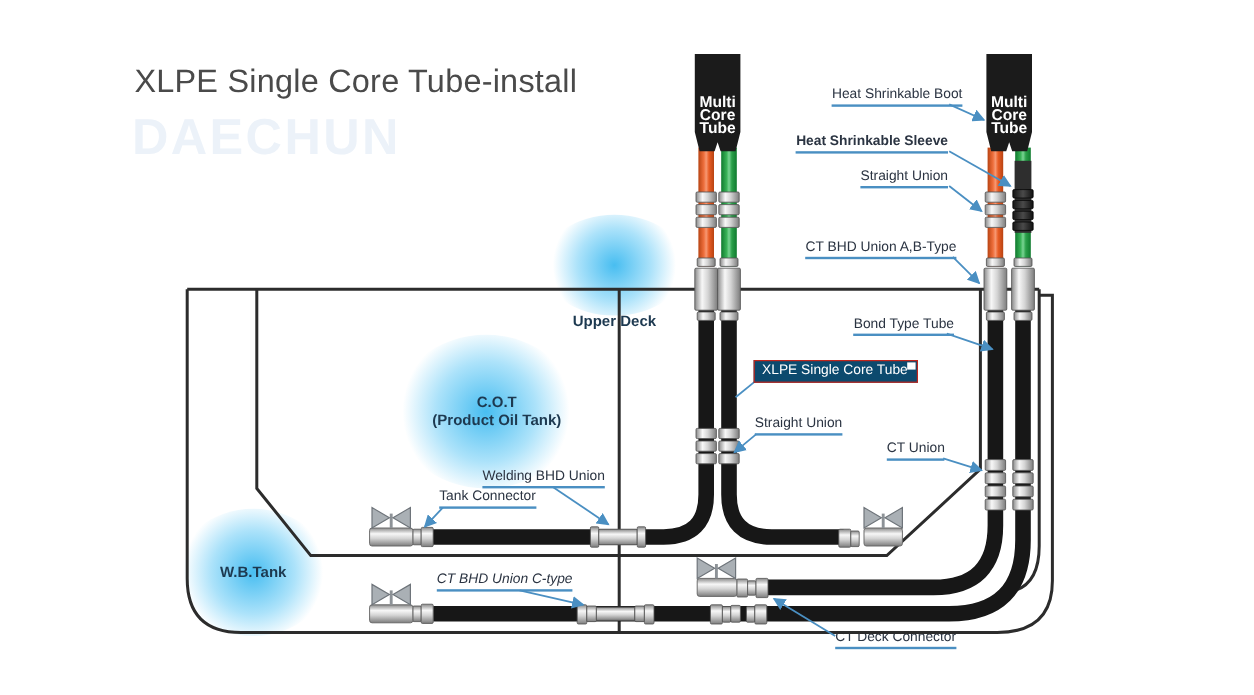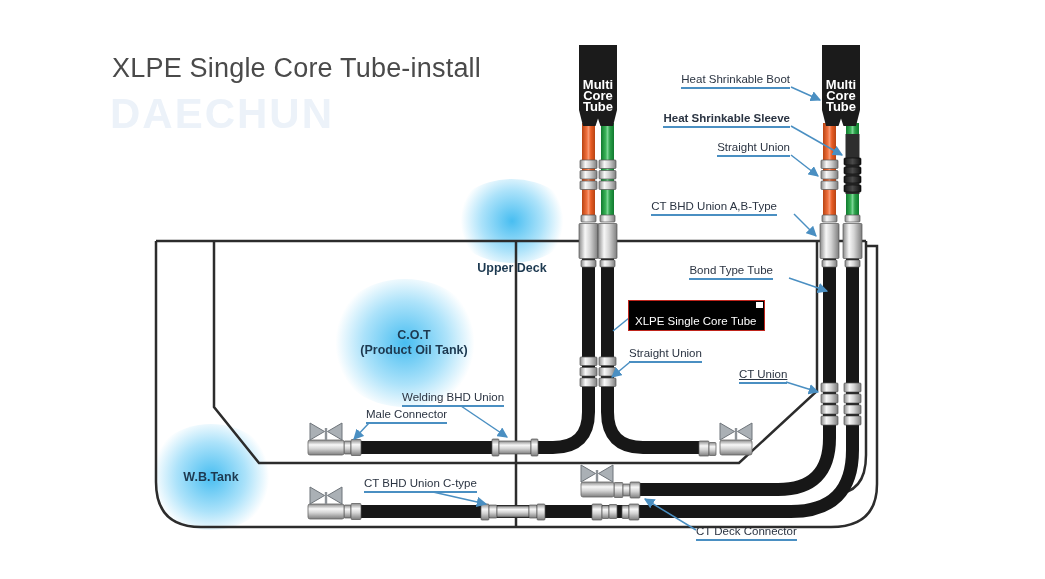--- a/index.html
+++ b/index.html
@@ -7,22 +7,22 @@
          font-family:"Liberation Sans",sans-serif;}
   #title{position:absolute;left:112px;top:53px;font-size:27px;color:#4a4a4a;letter-spacing:.2px;}
   #watermark{position:absolute;left:110px;top:90px;font-size:42px;font-weight:bold;
              color:#ecf2f9;letter-spacing:2px;}
   .blob{position:absolute;border-radius:50%;
         background:radial-gradient(circle,rgba(62,186,240,.95) 0%,rgba(104,203,246,.55) 42%,rgba(255,255,255,0) 70%);}
   .arealabel{position:absolute;color:#1d3950;font-size:12.5px;font-weight:bold;text-align:center;
              transform:translate(-50%,-50%);white-space:nowrap;line-height:15px;}
   .callout{position:absolute;font-size:11.5px;color:#2b3442;white-space:nowrap;
            border-bottom:2px solid #4a8fc2;padding-bottom:1px;line-height:13px;}
-  #badge{position:absolute;left:628px;top:300px;background:#000000;border:1px solid #c0251c;
-         color:#fff;font-size:11.5px;line-height:17px;padding:12px 8px 0 6px;white-space:nowrap;}
+  #badge{position:absolute;left:628px;top:300px;background:#0c4a6e;border:1px solid #c0251c;
+         color:#fff;font-size:11.5px;line-height:17px;padding:0 8px 0 6px;white-space:nowrap;}
   #badge .notch{position:absolute;right:1px;top:1px;width:7px;height:6px;background:#fff;}
   .mctext{position:absolute;width:38px;text-align:center;color:#fff;font-size:13px;
           font-weight:bold;line-height:11px;}
   svg{position:absolute;left:0;top:0;}
   .z0{z-index:0}.z1{z-index:1}.z2{z-index:2}
 </style>
 </head>
 <body>
 
 <div id="stage">
@@ -204,25 +204,25 @@
 
   <div class="mctext z2" style="left:579px;top:79px">Multi<br>Core<br>Tube</div>
   <div class="mctext z2" style="left:822px;top:79px">Multi<br>Core<br>Tube</div>
 
   <div id="badge" class="z2">
     <span>XLPE Single Core Tube</span>
     <span class="notch"></span>
   </div>
 
   <div id="callouts" class="z2">
-      <div class="callout" style="top: 73px; right: 255px; margin-left: 18px;">Heat Shrinkable Boot</div>
+      <div class="callout" style="top: 73px; right: 243px; margin-left: 18px;">Heat Shrinkable Boot</div>
       <div class="callout" style="top: 112px; right: 255px; font-weight: bold;">Heat Shrinkable Sleeve</div>
       <div class="callout" style="top: 141px; right: 255px;">Straight Union</div>
-      <div class="callout" style="top: 200px; right: 268px;">CT BHD Union A,B-Type</div>
-      <div class="callout" style="top: 264px; right: 272px;">Bond Type Tube</div>
+      <div class="callout" style="top: 200px; right: 248px;">CT BHD Union A,B-Type</div>
+      <div class="callout" style="top: 264px; right: 250px;">Bond Type Tube</div>
       <div class="callout" style="top: 347px; left: 629px;">Straight Union</div>
-      <div class="callout" style="top: 368px; left: 739px; text-decoration: underline;">CT Union</div>
+      <div class="callout" style="top: 368px; left: 739px;">CT Union</div>
       <div class="callout" style="top: 391px; left: 386px; margin-left: 16px;">Welding BHD Union</div>
-      <div class="callout" style="top: 408px; left: 366px;">Male Connector</div>
-      <div class="callout" style="top: 477px; left: 364px;">CT BHD Union C-type</div>
+      <div class="callout" style="top: 408px; left: 366px;">Tank Connector</div>
+      <div class="callout" style="top: 477px; left: 364px; font-style: italic;">CT BHD Union C-type</div>
       <div class="callout" style="top: 525px; left: 696px;">CT Deck Connector</div>
     </div>
 </div>
 
 </body></html>

